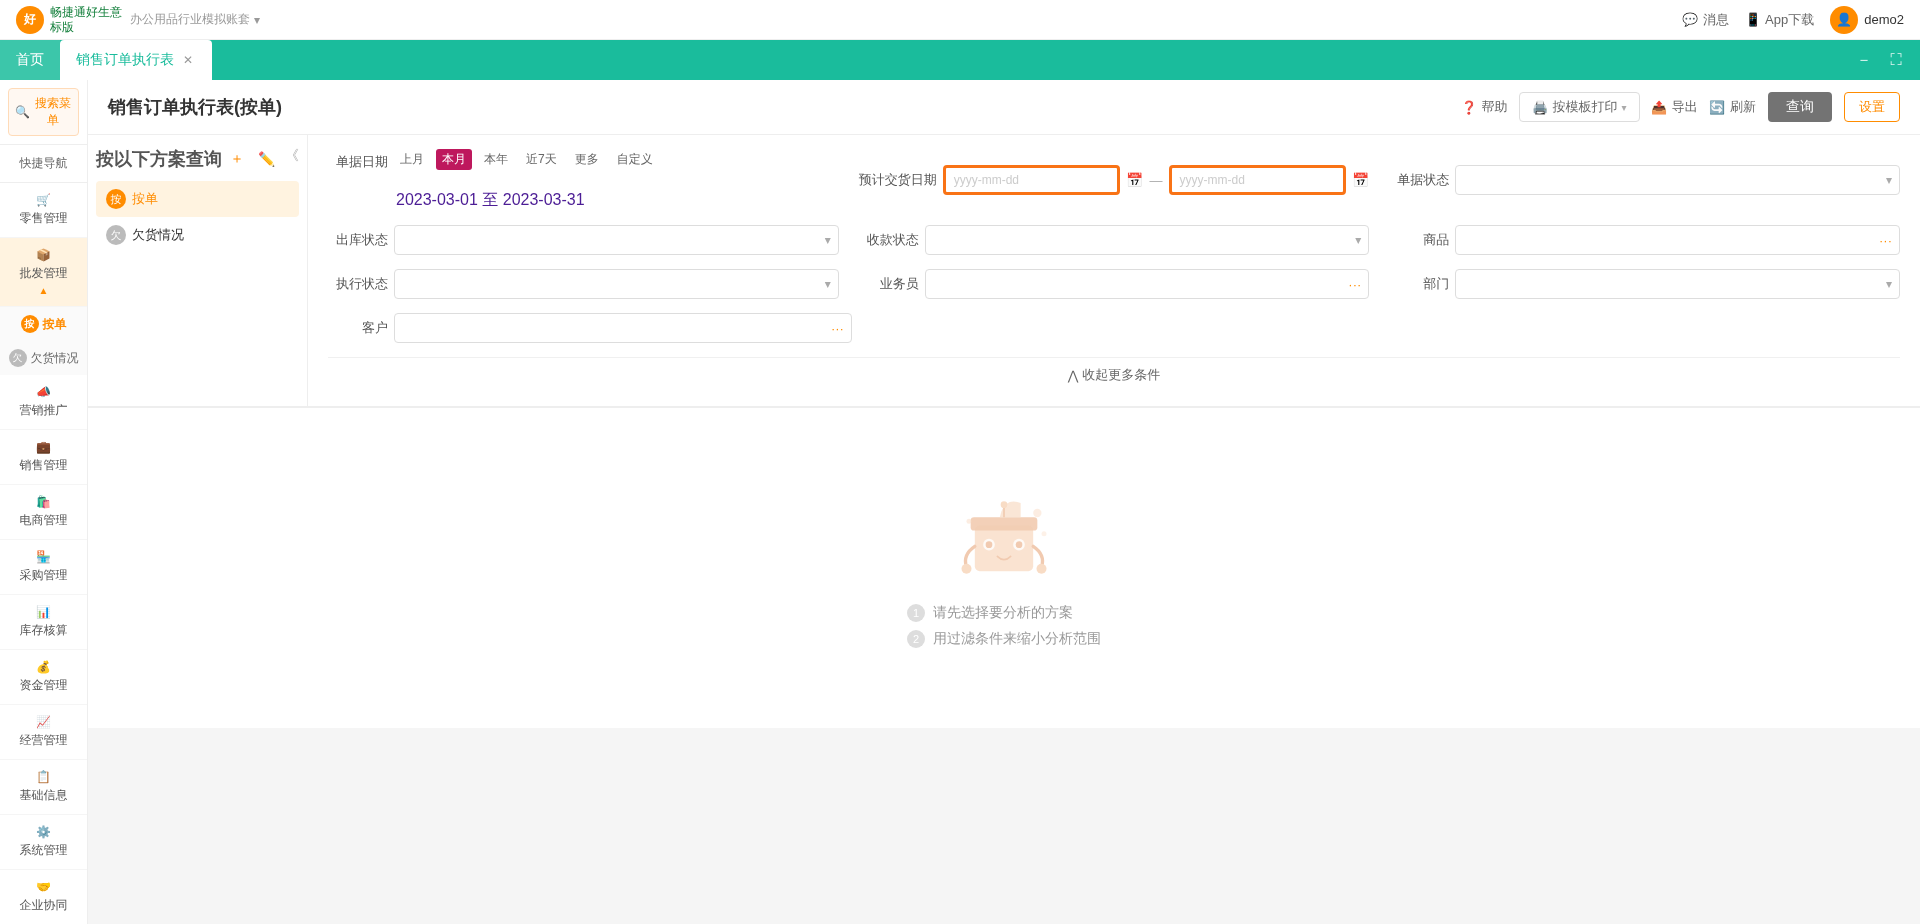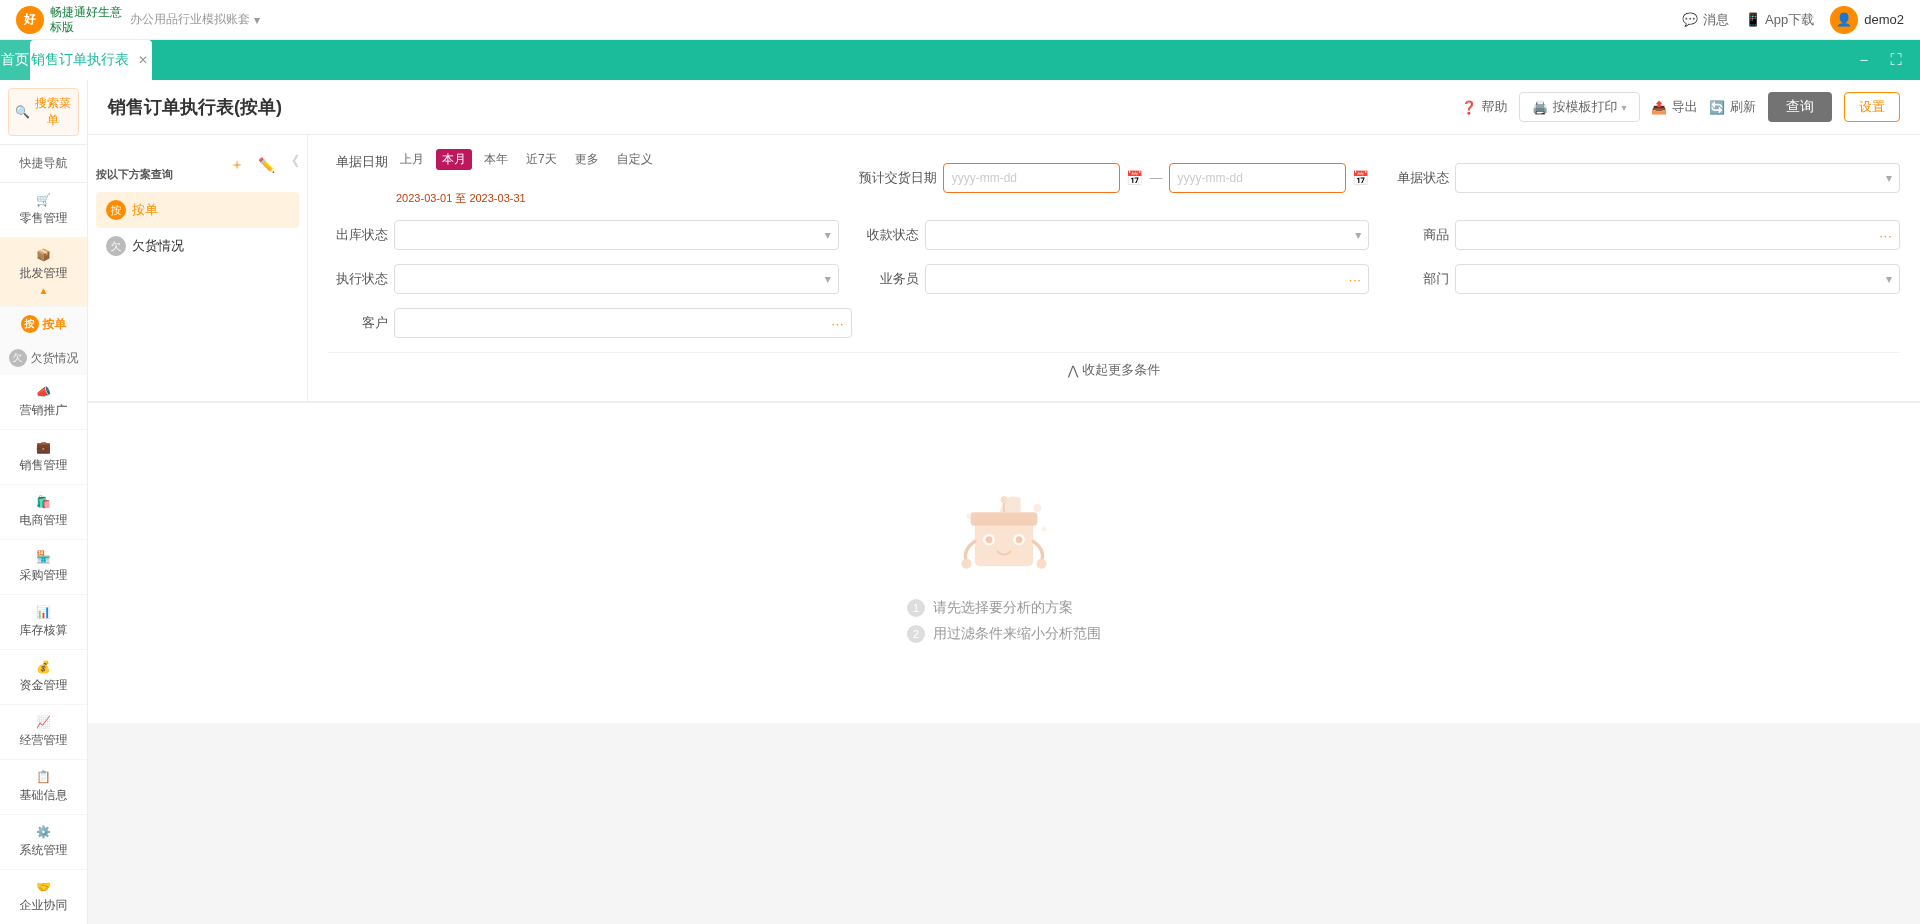--- a/index.html
+++ b/index.html
@@ -12,21 +12,21 @@
     .logo-icon { width: 28px; height: 28px; background: #ff8c00; border-radius: 50%; display: flex; align-items: center; justify-content: center; color: #fff; font-size: 12px; font-weight: bold; }
     .logo-text { font-size: 12px; color: #15803d; line-height: 1.2; }
     .breadcrumb-area { display: flex; align-items: center; gap: 4px; color: #999; font-size: 12px; }
     .top-bar-right { display: flex; align-items: center; gap: 16px; }
     .top-bar-action { display: flex; align-items: center; gap: 4px; color: #666; font-size: 13px; cursor: pointer; }
     .user-avatar { width: 28px; height: 28px; background: #ff8c00; border-radius: 50%; overflow: hidden; display: flex; align-items: center; justify-content: center; }
     .user-name { font-size: 13px; color: #333; cursor: pointer; }
 
     
     .nav-tabs { height: 40px; background: #1abc9c; display: flex; align-items: center; padding: 0 0 0 0; flex-shrink: 0; }
-    .nav-tab { height: 40px; padding: 0 1px; display: flex; align-items: center; cursor: pointer; font-size: 14px; color: rgba(255,255,255,0.85); gap: 6px; }
+    .nav-tab { height: 40px; padding: 0 16px; display: flex; align-items: center; cursor: pointer; font-size: 14px; color: rgba(255,255,255,0.85); gap: 6px; }
     .nav-tab.home { background: rgba(255,255,255,0.15); color: #fff; }
     .nav-tab.active { background: #fff; color: #1abc9c; border-radius: 4px 4px 0 0; }
     .nav-tab-close { width: 16px; height: 16px; display: flex; align-items: center; justify-content: center; border-radius: 50%; color: #999; font-size: 12px; }
     .nav-controls { margin-left: auto; display: flex; align-items: center; gap: 8px; padding-right: 12px; }
     .nav-control-btn { color: rgba(255,255,255,0.85); cursor: pointer; font-size: 16px; width: 24px; height: 24px; display: flex; align-items: center; justify-content: center; }
 
     
     .main-layout { display: flex; flex: 1; overflow: hidden; }
 
     
@@ -48,46 +48,46 @@
     .page-actions { display: flex; align-items: center; gap: 12px; }
     .action-btn { display: flex; align-items: center; gap: 4px; color: #666; font-size: 13px; cursor: pointer; }
     .action-btn-primary { background: #737373; color: #fff; border: none; padding: 6px 18px; border-radius: 4px; font-size: 14px; cursor: pointer; }
     .action-btn-secondary { background: #fff; color: #ff8c00; border: 1px solid #ff8c00; padding: 5px 14px; border-radius: 4px; font-size: 13px; cursor: pointer; }
     .template-print-btn { display: flex; align-items: center; gap: 4px; border: 1px solid #ddd; padding: 5px 12px; border-radius: 4px; cursor: pointer; font-size: 13px; color: #666; background: #fff; }
 
     
     .filter-panel { display: flex; flex: 1; background: #fff; }
     .filter-left { width: 220px; border-right: 1px solid #eee; padding: 12px 8px; flex-shrink: 0; }
     .filter-left-header { display: flex; align-items: center; justify-content: space-between; margin-bottom: 10px; }
-    .filter-left-title { font-size: 11px; color: #555; font-weight: bold; margin-top: 20px; }
+    .filter-left-title { font-size: 18px; color: #555; font-weight: bold; }
     .filter-left-icons { display: flex; gap: 6px; }
     .filter-icon-btn { width: 24px; height: 24px; display: flex; align-items: center; justify-content: center; border-radius: 50%; cursor: pointer; color: #666; font-size: 14px; }
     .filter-icon-btn.orange { color: #ff8c00; }
     .collapse-btn { color: #aaa; cursor: pointer; font-size: 14px; }
     .scheme-item { display: flex; align-items: center; gap: 6px; padding: 8px 10px; border-radius: 4px; cursor: pointer; }
     .scheme-item.active { background: #fff3e0; color: #ff8c00; }
     .scheme-icon { width: 20px; height: 20px; border-radius: 50%; background: #ff8c00; display: flex; align-items: center; justify-content: center; color: #fff; font-size: 11px; }
     .scheme-icon.gray { background: #bbb; }
     .scheme-text { font-size: 13px; }
 
     .filter-right { flex: 1; padding: 14px 20px; }
     .filter-row { display: flex; align-items: center; gap: 0; margin-bottom: 14px; }
     .filter-label { font-size: 13px; color: #555; white-space: nowrap; min-width: 60px; text-align: right; }
     .filter-label-wide { min-width: 70px; }
     .filter-select-wrap { flex: 1; position: relative; }
     .filter-select-wrap .chevron { position: absolute; right: 8px; top: 50%; transform: translateY(-50%); color: #aaa; font-size: 12px; pointer-events: none; }
     .filter-select-display { flex: 1; height: 30px; border: 1px solid #ddd; border-radius: 4px; padding: 0 28px 0 8px; font-size: 13px; color: #999; background: #fff; display: flex; align-items: center; cursor: pointer; }
     .date-range { display: flex; align-items: center; gap: 6px; flex: 1; }
-    .date-input { flex: 1; height: 30px; border: 1px solid #f97316; border-radius: 4px; padding: 0 8px; font-size: 13px; color: #999; background: #fff; display: flex; align-items: center; cursor: pointer; min-width: 0; }
+    .date-input { flex: 1; height: 30px; border: 3px solid #f97316; border-radius: 4px; padding: 0 8px; font-size: 13px; color: #999; background: #fff; display: flex; align-items: center; cursor: pointer; min-width: 0; }
     .date-separator { color: #aaa; }
     .date-cal-icon { color: #aaa; font-size: 14px; }
     .date-tabs { display: flex; align-items: center; gap: 6px; margin-bottom: 4px; }
     .date-tab { font-size: 12px; color: #666; cursor: pointer; padding: 2px 6px; border-radius: 3px; }
     .date-tab.active { background: #be185d; color: #fff; }
-    .date-hint { font-size: 11px; color: #c2410c; }
+    .date-hint { font-size: 16px; color: #4c1d95; }
 
     .collapse-more { display: flex; align-items: center; justify-content: center; padding: 8px 0; cursor: pointer; color: #666; font-size: 13px; gap: 4px; border-top: 1px solid #f0f0f0; margin-top: 4px; }
 
     
     .empty-state { display: flex; flex-direction: column; align-items: center; justify-content: center; padding: 80px 0; gap: 16px; }
     .empty-icon { width: 100px; height: 100px; opacity: 0.6; }
     .empty-tips { display: flex; flex-direction: column; gap: 8px; }
     .empty-tip { display: flex; align-items: center; gap: 8px; font-size: 14px; color: #999; }
     .tip-num { width: 18px; height: 18px; background: #ddd; border-radius: 50%; display: flex; align-items: center; justify-content: center; font-size: 11px; color: #fff; flex-shrink: 0; }
 

